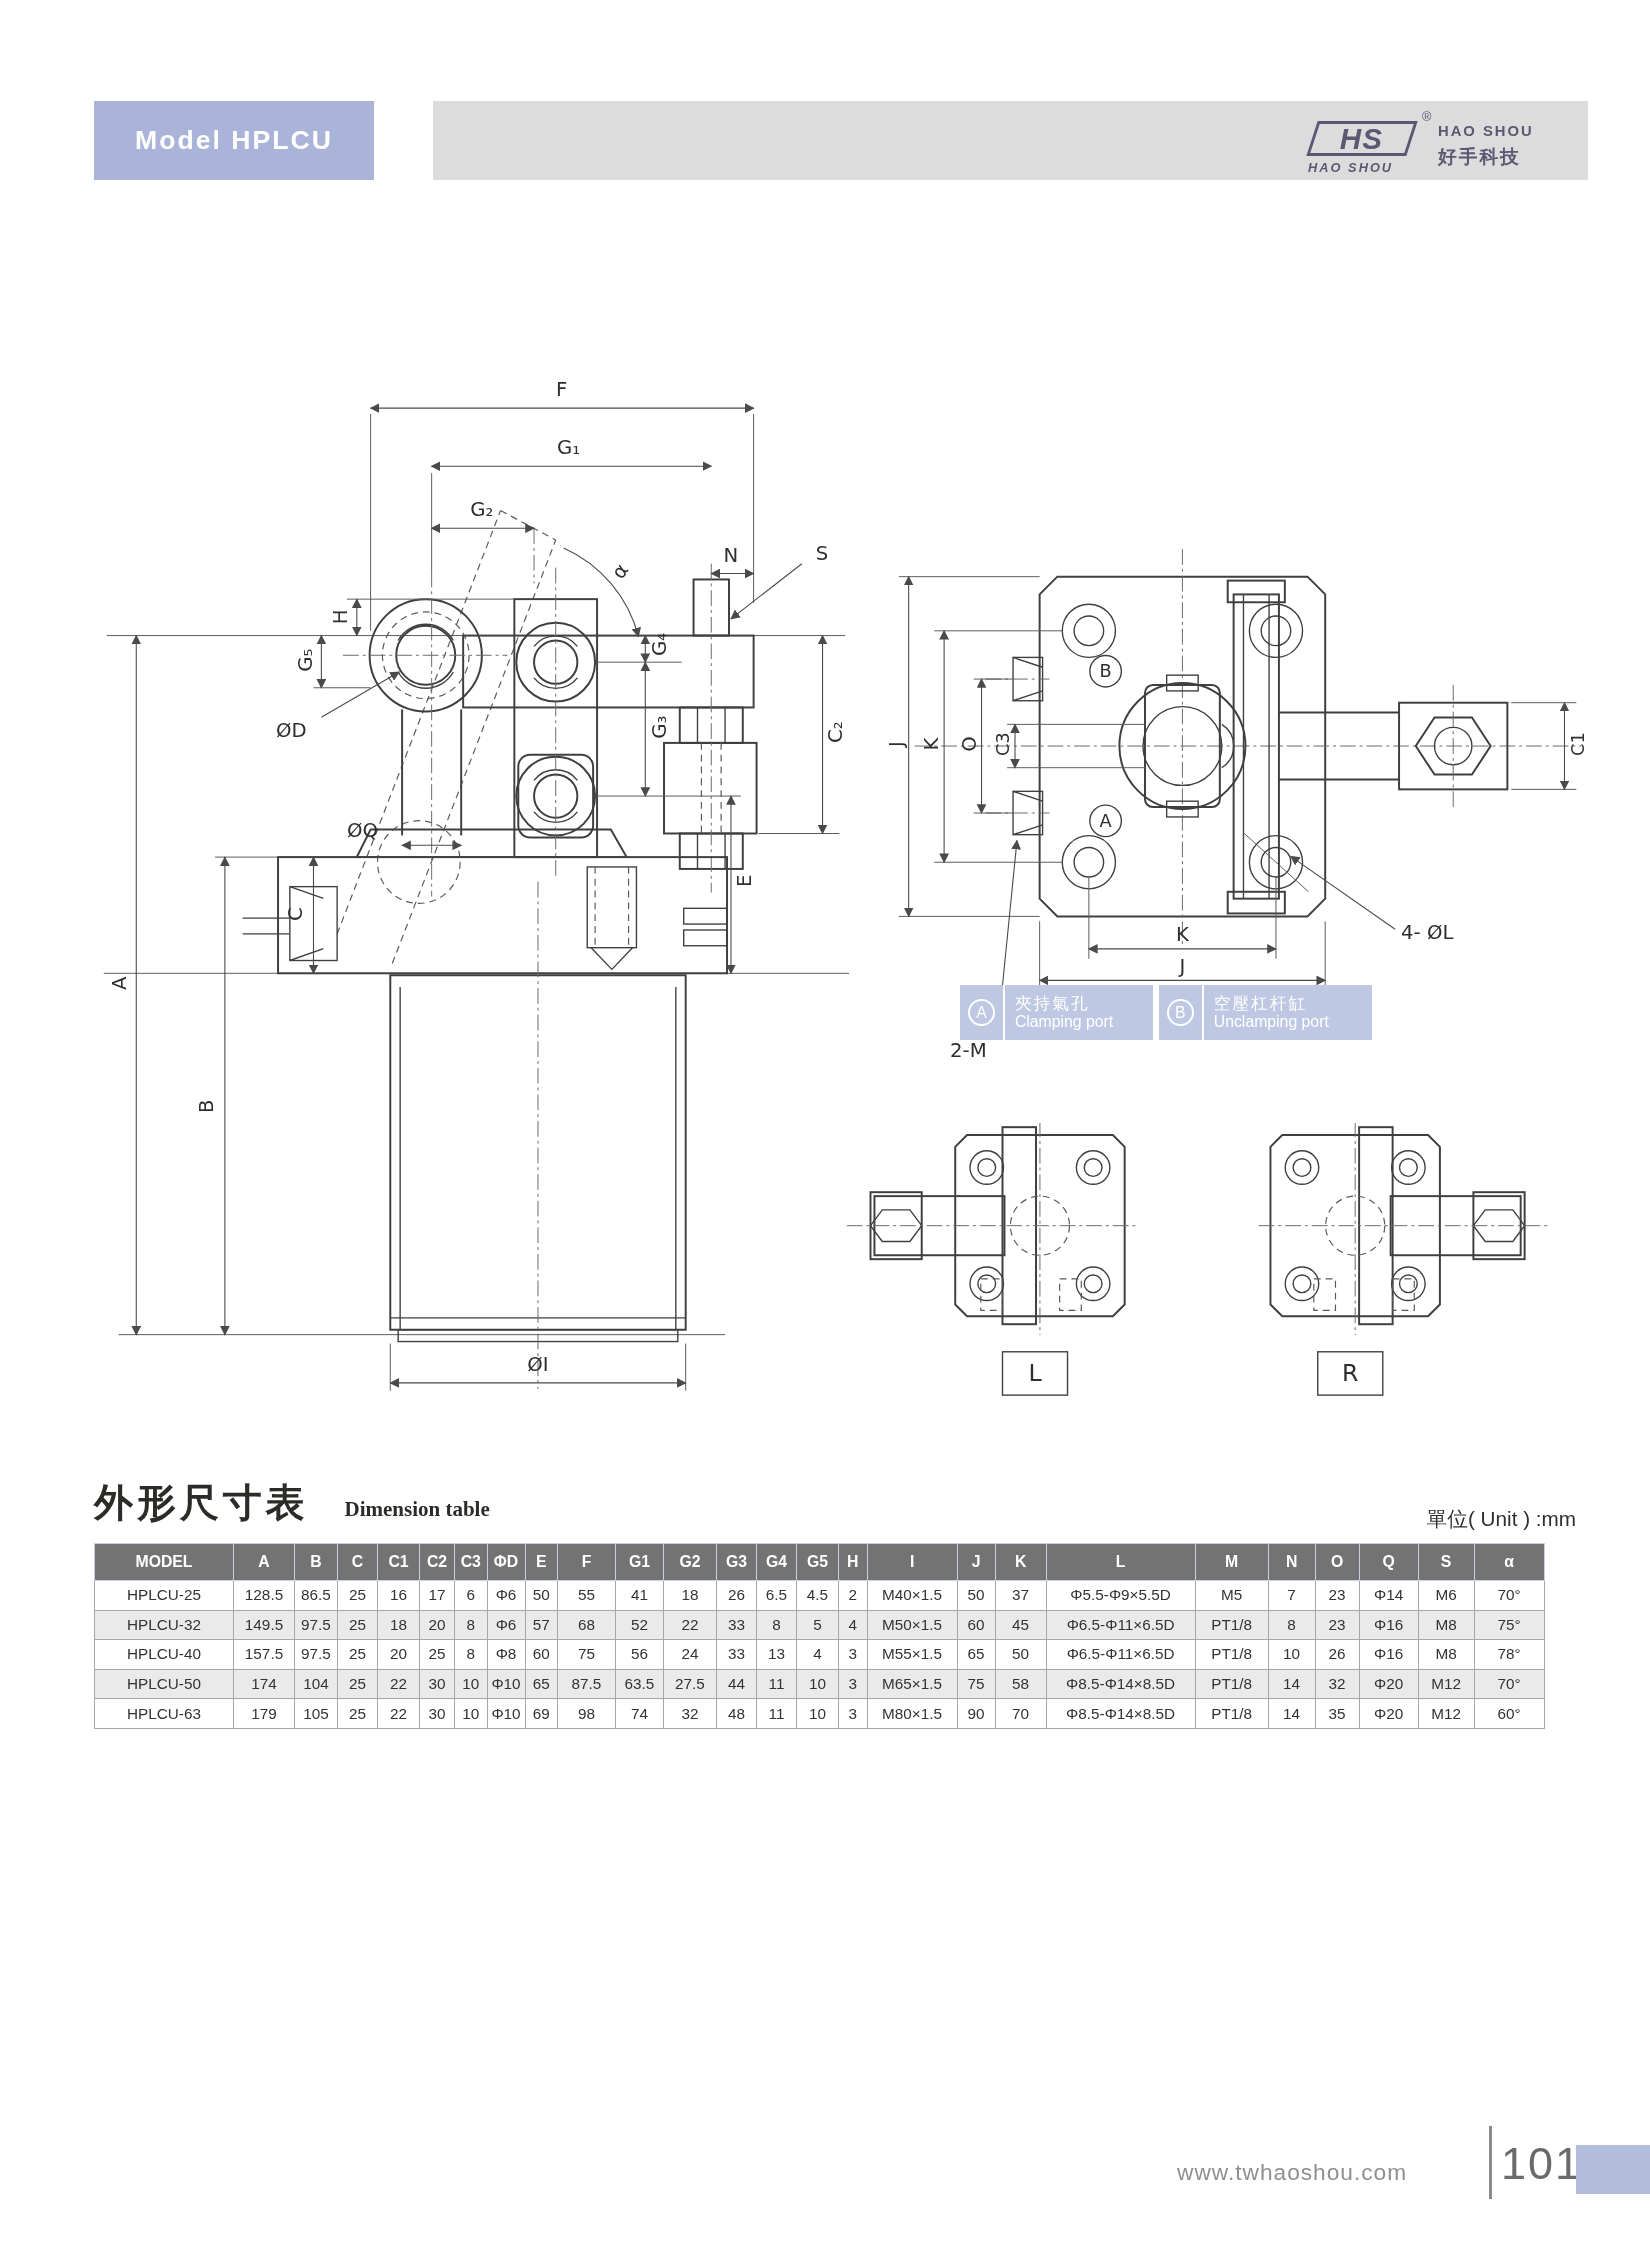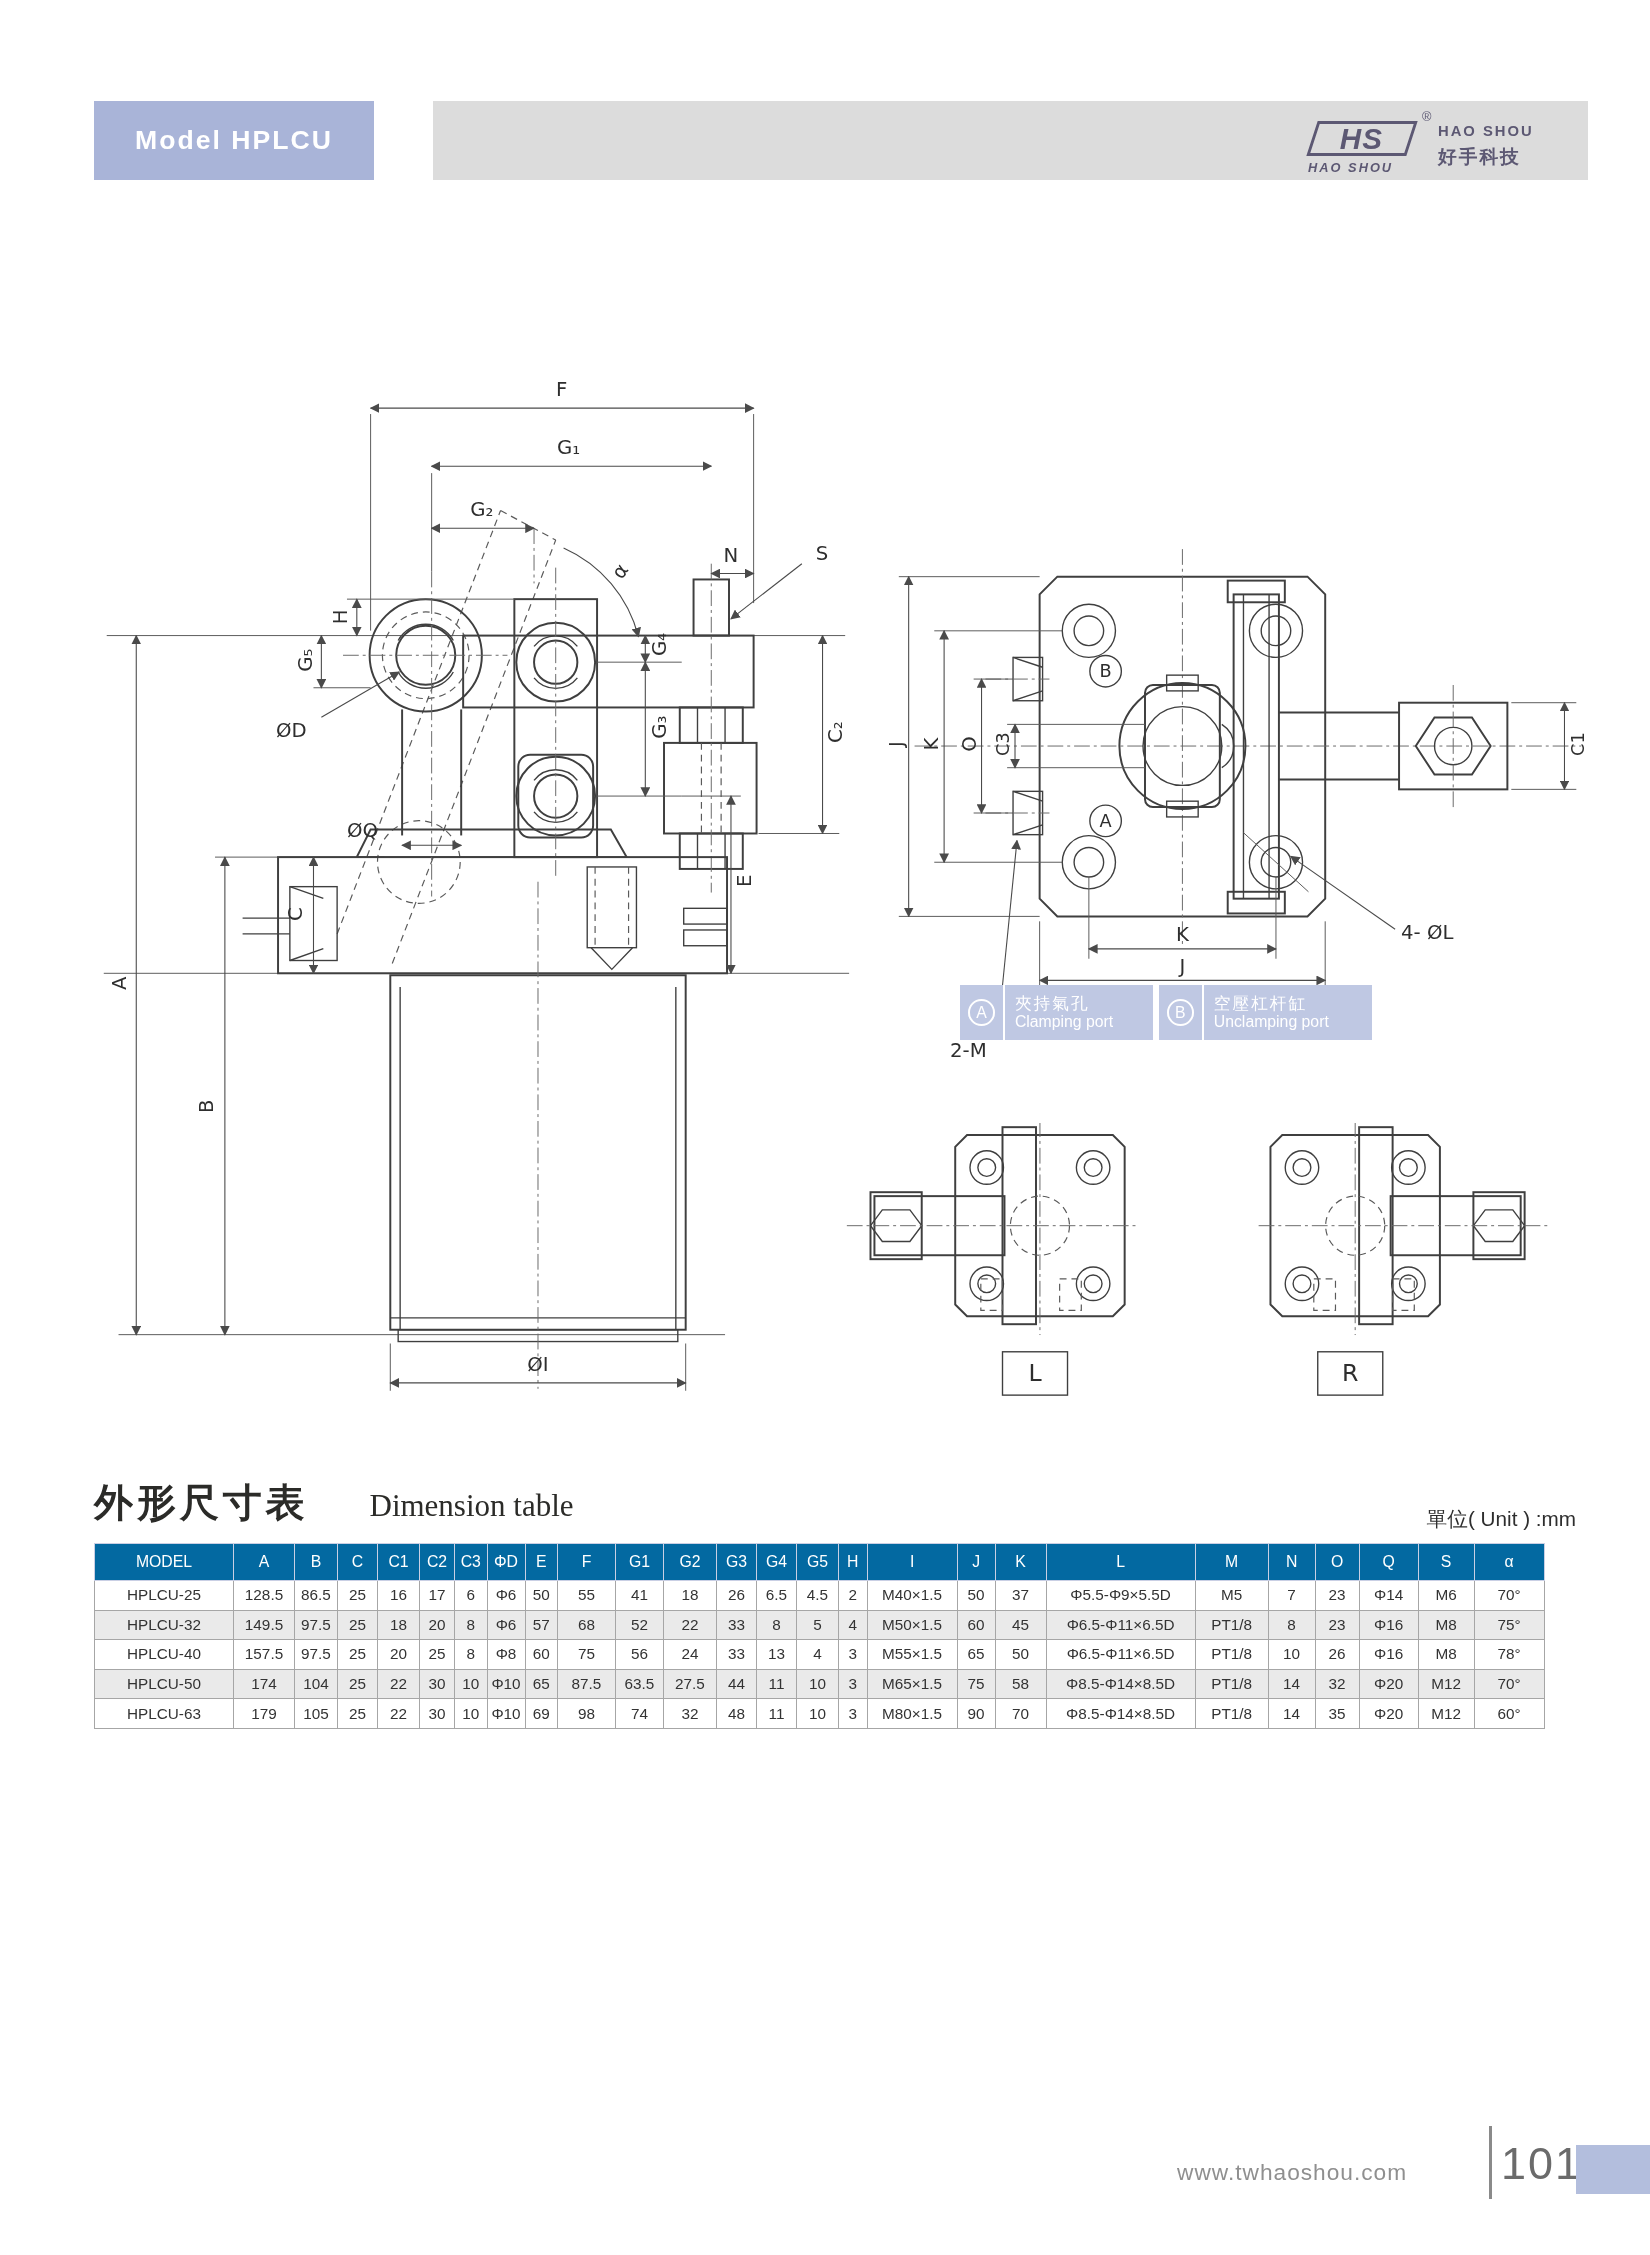--- a/index.html
+++ b/index.html
@@ -42,27 +42,27 @@
   .lg-circle { width:26.6px; height:26.6px; border:2px solid #ffffff; border-radius:50%; display:flex;
     align-items:center; justify-content:center; font-size:15.8px; }
   .lg-txt { padding:3.9px 9.9px; line-height:1.15; }
   .lg-zh { font-size:16.7px; letter-spacing:2px; }
   .lg-en { font-size:15.8px; }
 
   
   .sec { position:absolute; left:94px; top:1476px; display:flex; align-items:baseline; gap:36px;
     font-family:"Liberation Serif", serif; color:#2b2b28; }
   .sec-zh { font-size:39px; font-weight:bold; letter-spacing:3.9px; }
-  .sec-en { font-size:31px; font-weight:normal;margin-left:25px; }
+  .sec-en { font-size:21px; font-weight:bold; }
   .unit { position:absolute; right:75px; top:1505px; font-size:20.7px; color:#2e2e2e; }
 
   
   .tblwrap { position:absolute; left:94px; top:1543px; }
   table.dim-table { border-collapse:collapse; table-layout:fixed; }
-  .dim-table th { background:#0369a1; color:#ffffff; font-size:15.8px; font-weight:normal;
+  .dim-table th { background:#737373; color:#ffffff; font-size:15.8px; font-weight:bold;
     height:37px; border:1px solid #c9cfe4; }
   .dim-table td { font-size:15.3px; color:#333333; text-align:center; height:29.6px;
     border:1px solid #a6a6a6; background:#ffffff; white-space:nowrap; }
   .dim-table tr.alt td { background:#eaeaea; }
   .dim-table thead tr { border:1px solid #9aa3c4; }
 
   
   .foot-url { position:absolute; left:1177px; top:2159px; font-size:22.7px; color:#8f8f8f; letter-spacing:1px; }
   .foot-div { position:absolute; left:1489px; top:2126px; width:3px; height:73px; background:#8a8a8a; }
   .foot-num { position:absolute; left:1501px; top:2138px; font-size:45px; font-weight:normal; color:#6b6b6b; letter-spacing:2px; }

